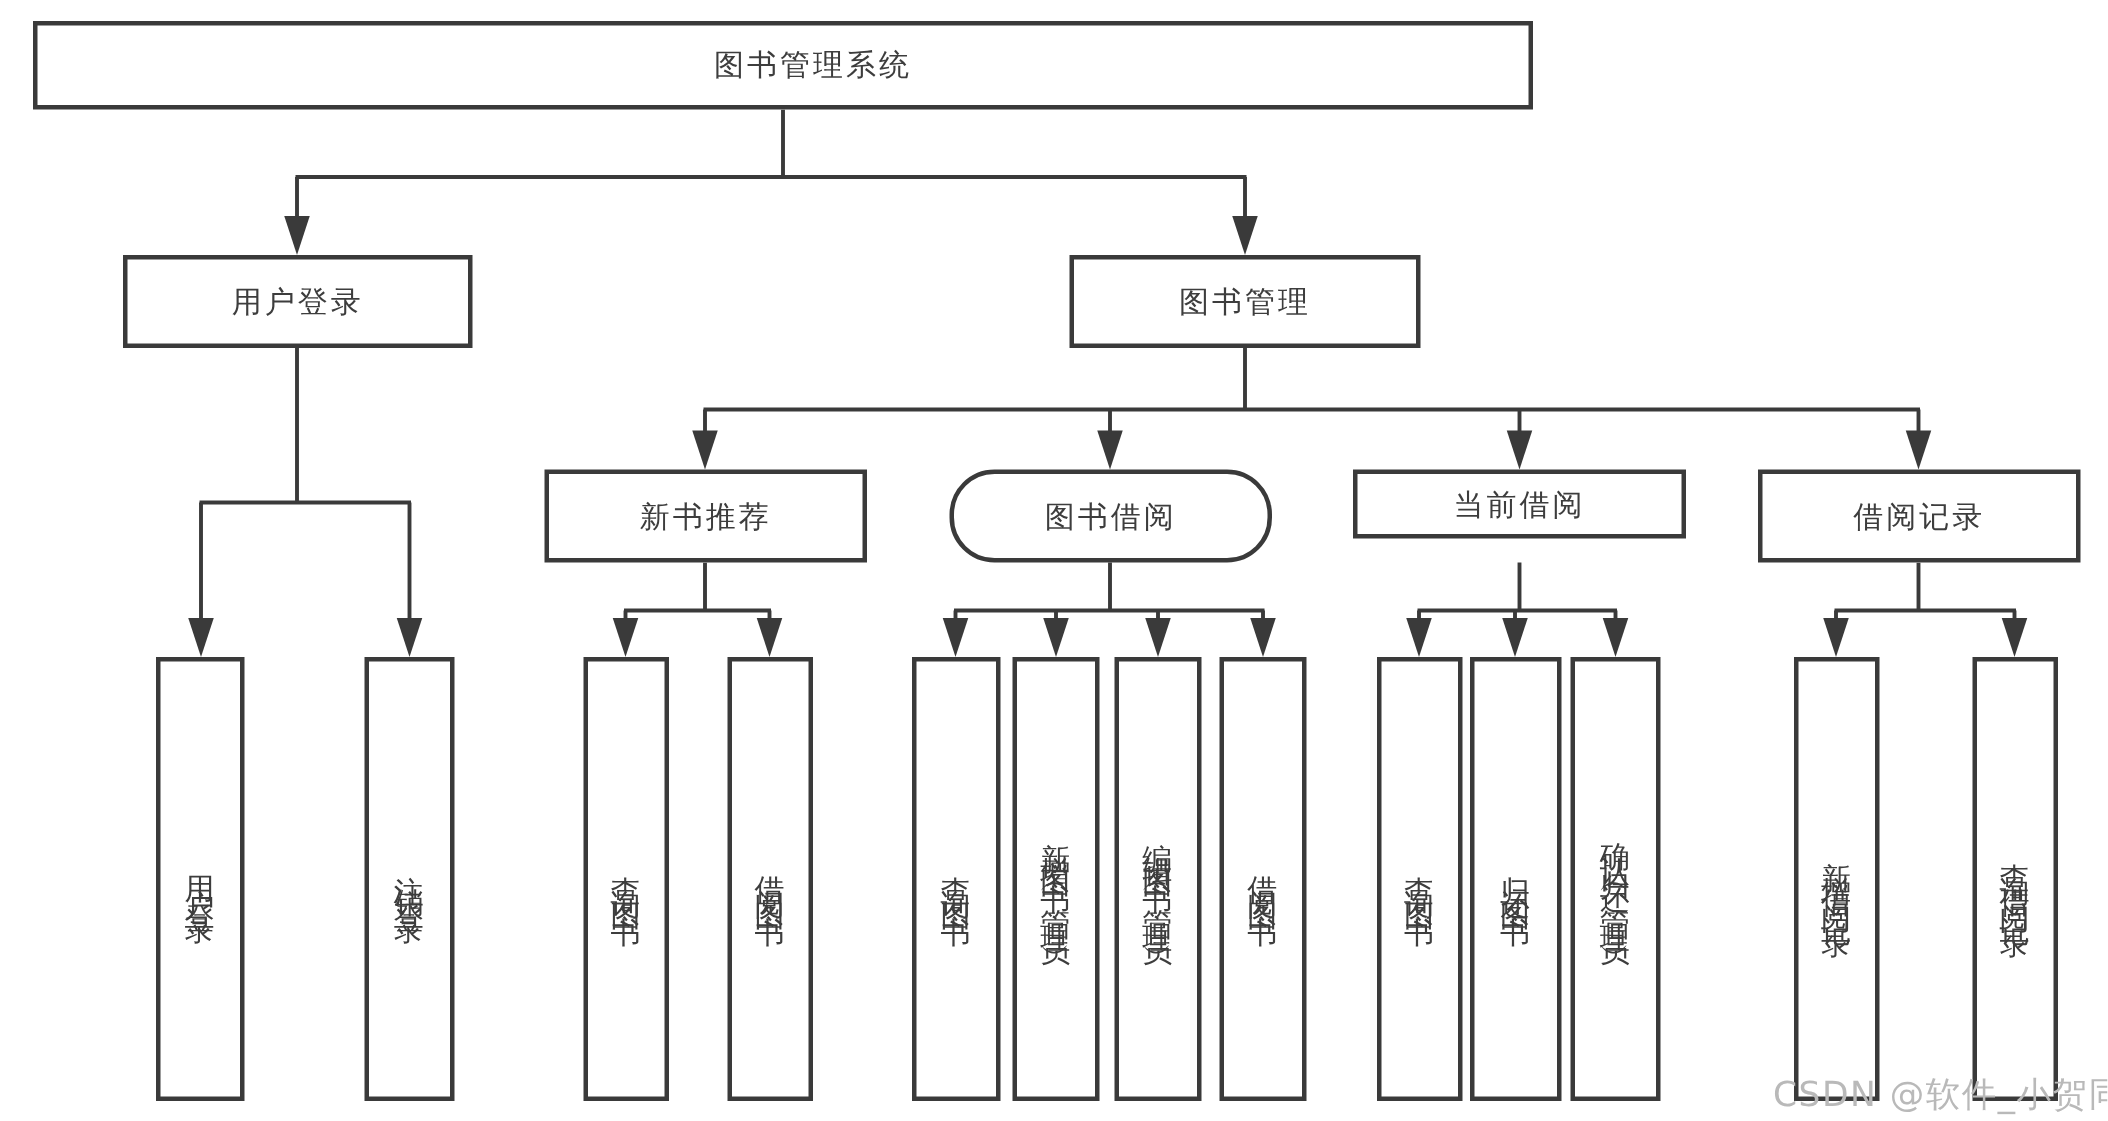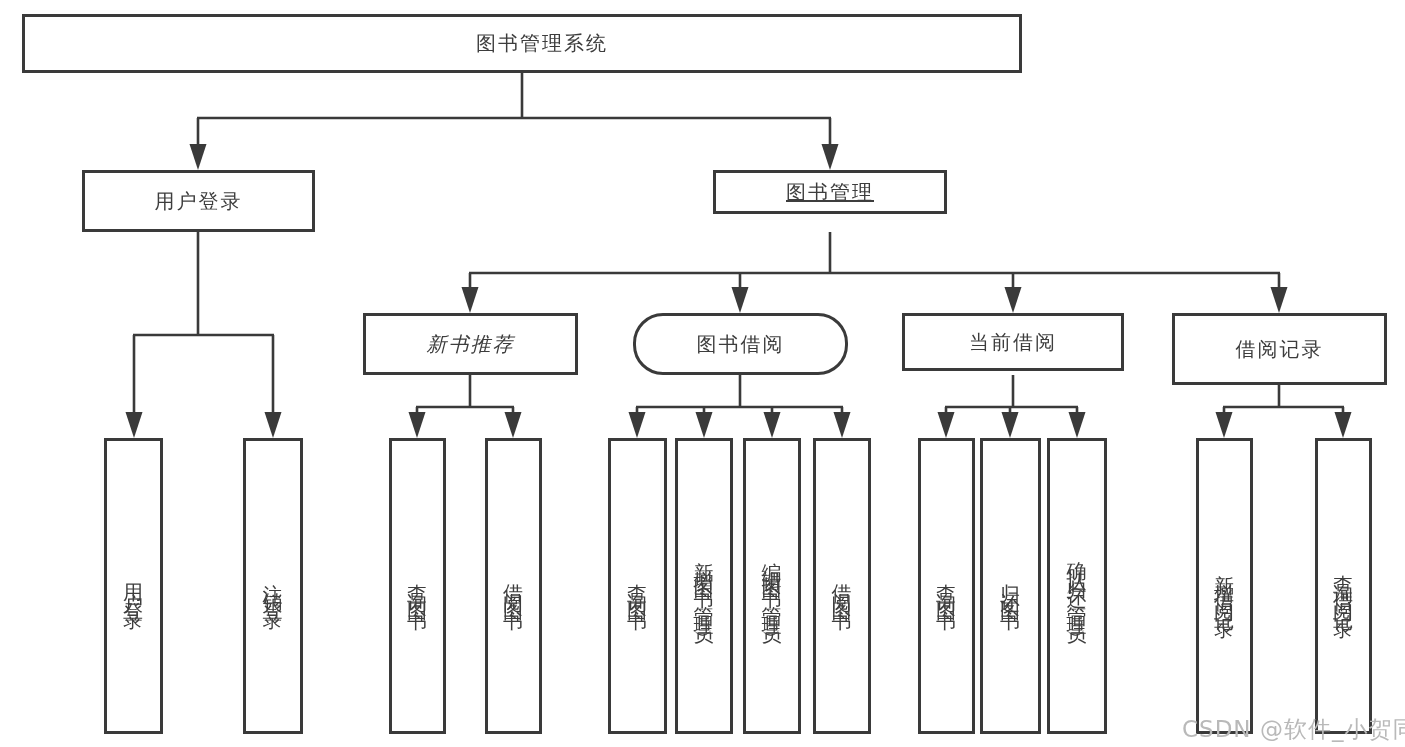--- a/index.html
+++ b/index.html
@@ -127,34 +127,34 @@
     </g>
   </svg>
 
   <div class="box" style="left:22px; top:14px; width:1000px; height:59px;padding-left:40px;">
     <span class="h-label">图书管理系统</span>
   </div>
 
   <div class="box" style="left:82px; top:170px; width:233px; height:62px;">
     <span class="h-label">用户登录</span>
   </div>
-  <div class="box" style="left:713px; top:170px; width:234px; height:44px;text-decoration:underline;">
+  <div class="box" style="left:713px; top:170px; width:234px; height:62px;">
     <span class="h-label">图书管理</span>
   </div>
 
-  <div class="box" style="left:363px; top:313px; width:215px; height:62px;font-style:italic;">
+  <div class="box" style="left:363px; top:313px; width:215px; height:62px;">
     <span class="h-label">新书推荐</span>
   </div>
   <div class="box" style="left:633px; top:313px; width:215px; height:62px;border-radius:30px;">
     <span class="h-label">图书借阅</span>
   </div>
-  <div class="box" style="left:902px; top:313px; width:222px; height:58px;">
+  <div class="box" style="left:902px; top:313px; width:222px; height:46px;">
     <span class="h-label">当前借阅</span>
   </div>
-  <div class="box" style="left:1172px; top:313px; width:215px; height:72px;">
+  <div class="box" style="left:1172px; top:313px; width:215px; height:62px;">
     <span class="h-label">借阅记录</span>
   </div>
 
   <div class="box" style="left:104px; top:438px; width:59px; height:296px;">
     <span class="v-label">用户登录</span>
   </div>
   <div class="box" style="left:243px; top:438px; width:60px; height:296px;">
     <span class="v-label">注销登录</span>
   </div>
   <div class="box" style="left:389px; top:438px; width:57px; height:296px;">

